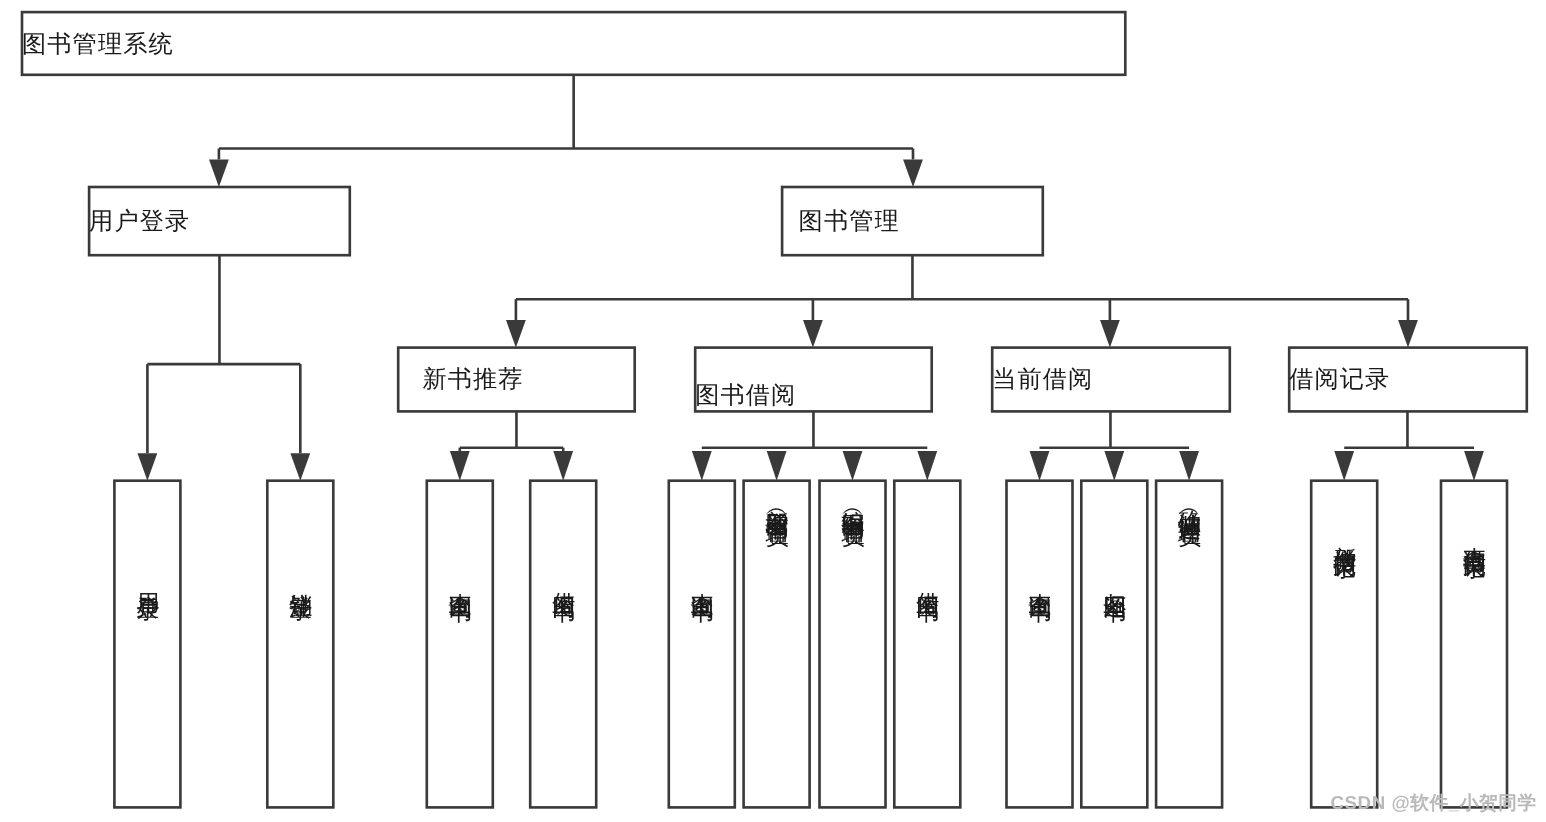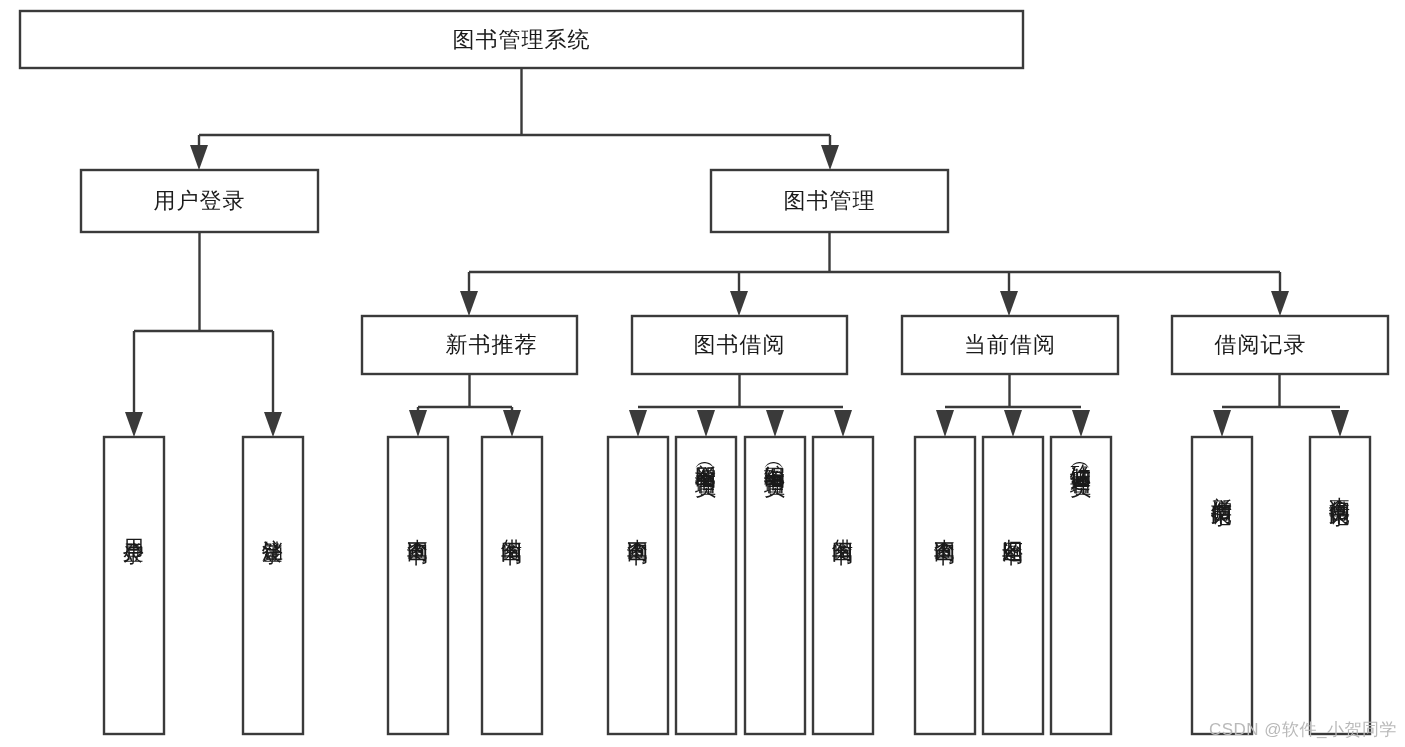--- a/index.html
+++ b/index.html
@@ -50,39 +50,40 @@
     font-size: 21px;
     line-height: 1;
     color: #1a1a1a;
     letter-spacing: 2px;
     white-space: nowrap;
   }
   .hlabel-wrap {
     position: absolute;
     display: flex;
     align-items: center;
-    justify-content: center;
+    justify-content: flex-start;
     pointer-events: none;
   }
   .hlabel-text {
     font-family: "Liberation Sans", "DejaVu Sans", sans-serif;
     font-size: 22px;
     color: #1a1a1a;
     letter-spacing: 1px;
     white-space: nowrap;
   }
   #watermark {
     position: absolute;
     right: 8px;
     bottom: 6px;
     font-family: "Liberation Sans", "DejaVu Sans", sans-serif;
     font-size: 17px;
     color: #b9b9b9;
     white-space: nowrap;
     letter-spacing: 0.5px;
+    font-weight: bold;
   }
 </style>
 </head>
 <body>
 
 <svg id="diagram" viewBox="0 0 1405 747" xmlns="http://www.w3.org/2000/svg">
 
   <g>
 
     <path class="connector" d="M 521.5 68 L 521.5 135"></path>
@@ -168,29 +169,29 @@
 </svg>
 
 <div class="hlabel-wrap" style="left:20px; top:11px; width:1003px; height:57px;">
   <span class="hlabel-text">图书管理系统</span>
 </div>
 
 <div class="hlabel-wrap" style="left:81px; top:170px; width:237px; height:62px;">
   <span class="hlabel-text">用户登录</span>
 </div>
 
-<div class="hlabel-wrap" style="left:711px; top:170px; width:237px; height:62px;">
+<div class="hlabel-wrap" style="left:711px; top:170px; width:237px; height:62px;padding-left:15px;">
   <span class="hlabel-text">图书管理</span>
 </div>
 
 <div class="hlabel-wrap" style="left:384px; top:316px; width:215px; height:58px;">
   <span class="hlabel-text">新书推荐</span>
 </div>
 
-<div class="hlabel-wrap" style="left:632px; top:316px; width:215px; height:58px;">
+<div class="hlabel-wrap" style="left:632px; top:330px; width:215px; height:58px;">
   <span class="hlabel-text">图书借阅</span>
 </div>
 
 <div class="hlabel-wrap" style="left:902px; top:316px; width:216px; height:58px;">
   <span class="hlabel-text">当前借阅</span>
 </div>
 
 <div class="hlabel-wrap" style="left:1172px; top:316px; width:177px; height:58px;">
   <span class="hlabel-text">借阅记录</span>
 </div>

